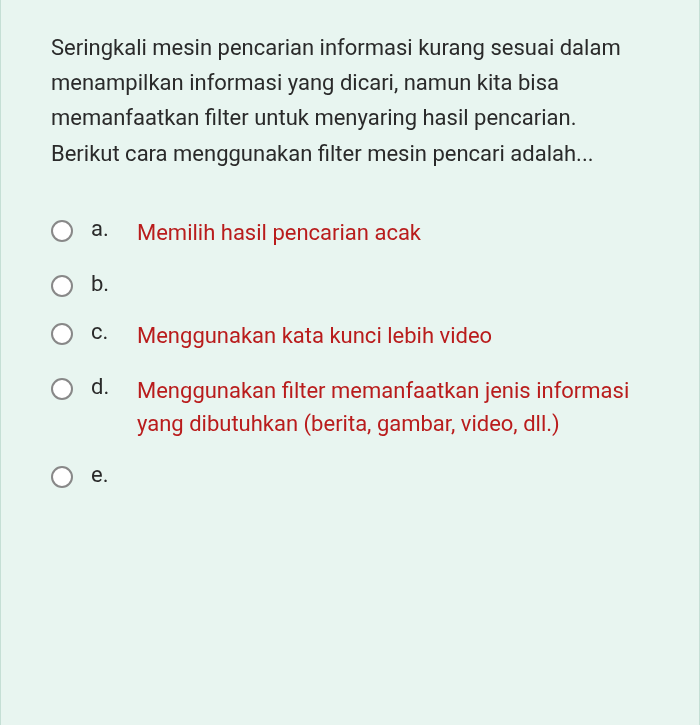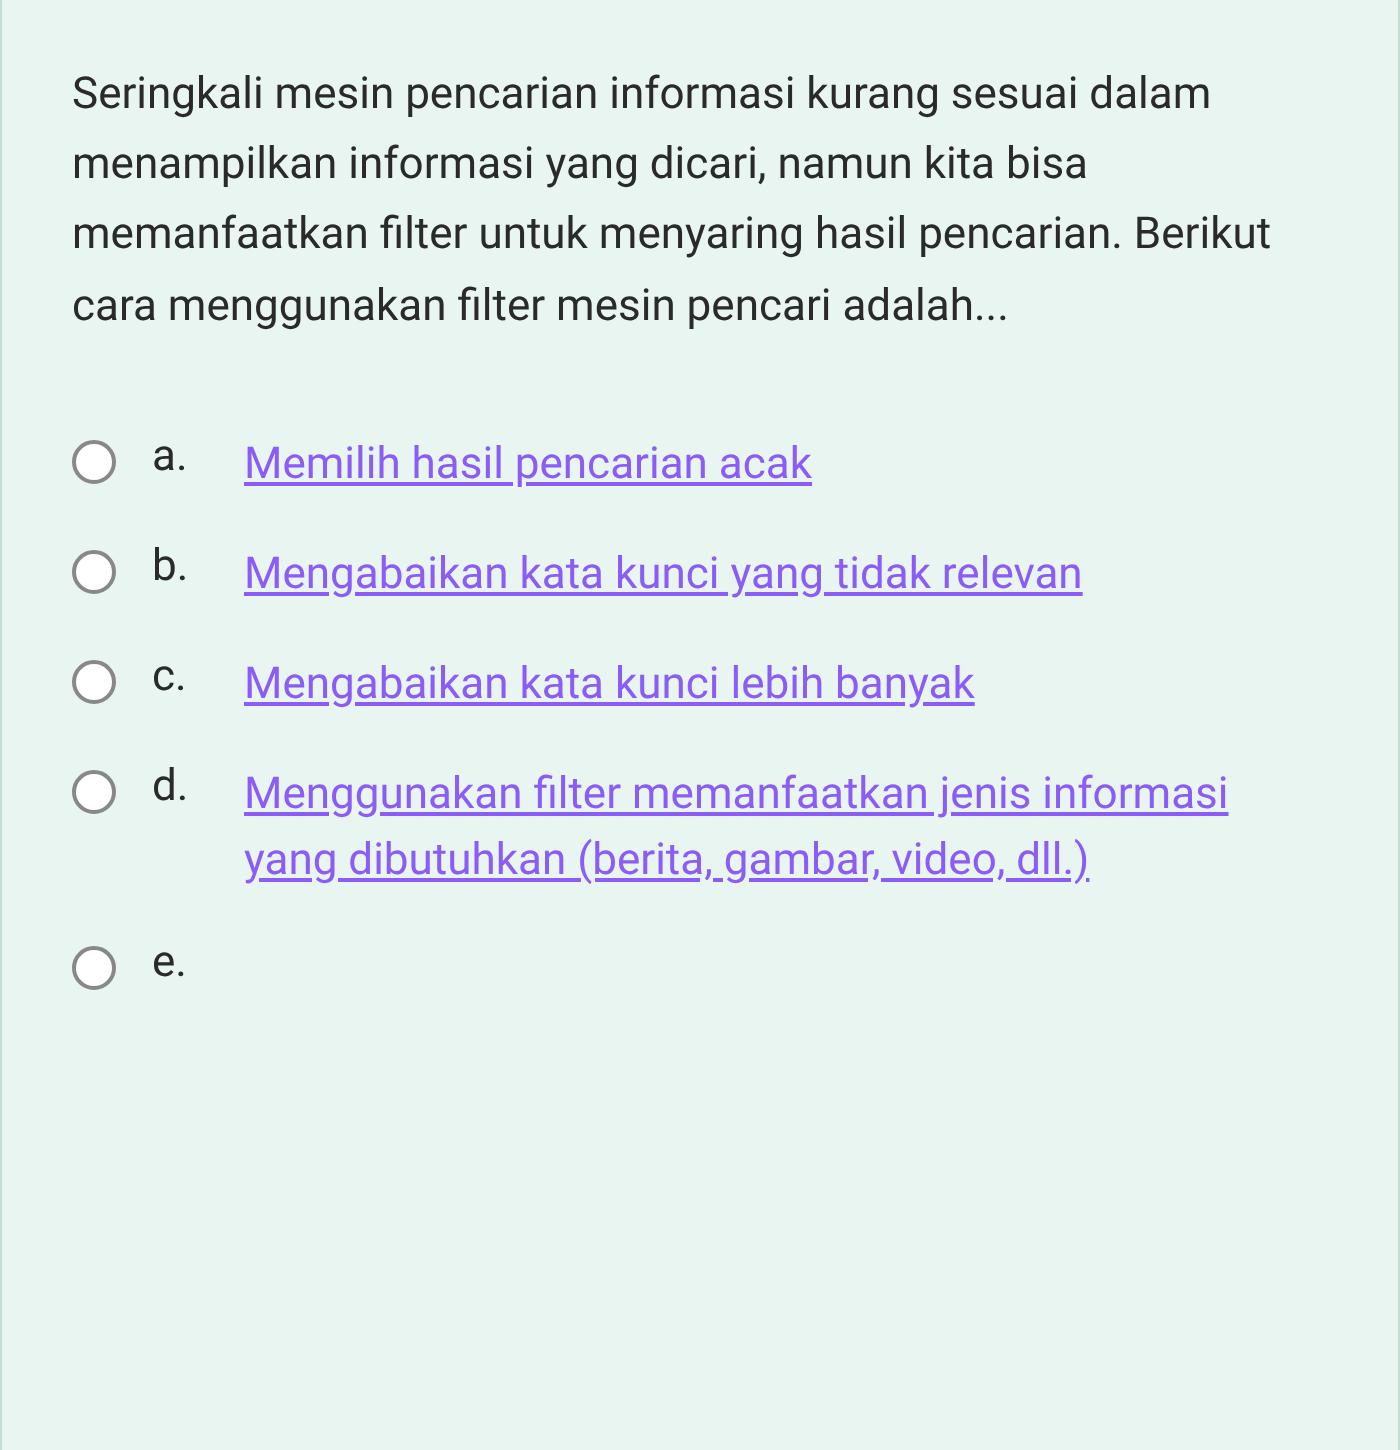--- a/index.html
+++ b/index.html
@@ -10,21 +10,21 @@
     body {
       font-family: -apple-system, BlinkMacSystemFont, 'Segoe UI', Roboto, Arial, sans-serif;
       background: #f5f5f5;
       width: 700px;
       height: 725px;
     }
     .question-card {
       background: #e8f5f0;
       border-left: 1px solid #c5dfd5;
       border-right: 1px solid #c5dfd5;
-      padding: 30px 35px;
+      padding: 30px 50px;
       width: 100%;
       height: 100%;
     }
     .question-text {
       font-size: 22px;
       line-height: 1.6;
       color: #2a2a2a;
       margin-bottom: 45px;
     }
     .options {
@@ -48,49 +48,47 @@
       background: #fff;
     }
     .option-label {
       font-size: 22px;
       color: #2a2a2a;
       min-width: 28px;
     }
     .option-text {
       font-size: 22px;
       line-height: 1.5;
-      color: #8b5cf6;
+      color: #b91c1c;
       flex: 1;
-      text-decoration: underline;
     }
   </style>
 </head>
 <body>
 
 <div class="question-card">
   <div class="question-text">Seringkali mesin pencarian informasi kurang sesuai dalam menampilkan informasi yang dicari, namun kita bisa memanfaatkan filter untuk menyaring hasil pencarian. Berikut cara menggunakan filter mesin pencari adalah...</div>
 
   <div class="options">
 
     <div class="option">
       <div class="radio"></div>
       <div class="option-label">a.</div>
       <div class="option-text">Memilih hasil pencarian acak</div>
     </div>
 
     <div class="option">
       <div class="radio"></div>
       <div class="option-label">b.</div>
-      <div class="option-text">Mengabaikan kata kunci yang tidak relevan</div>
     </div>
 
     <div class="option">
       <div class="radio"></div>
       <div class="option-label">c.</div>
-      <div class="option-text">Mengabaikan kata kunci lebih banyak</div>
+      <div class="option-text">Menggunakan kata kunci lebih video</div>
     </div>
 
     <div class="option">
       <div class="radio"></div>
       <div class="option-label">d.</div>
       <div class="option-text">Menggunakan filter memanfaatkan jenis informasi yang dibutuhkan (berita, gambar, video, dll.)</div>
     </div>
 
     <div class="option">
       <div class="radio"></div>

